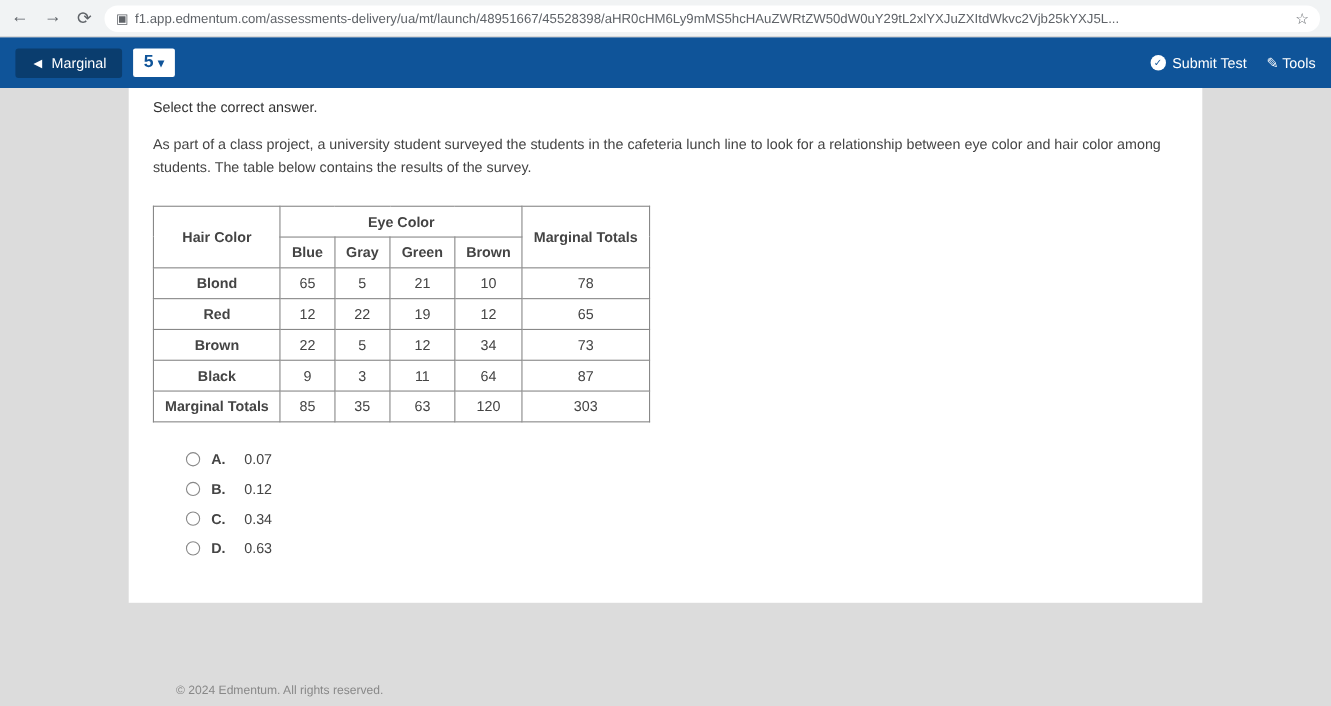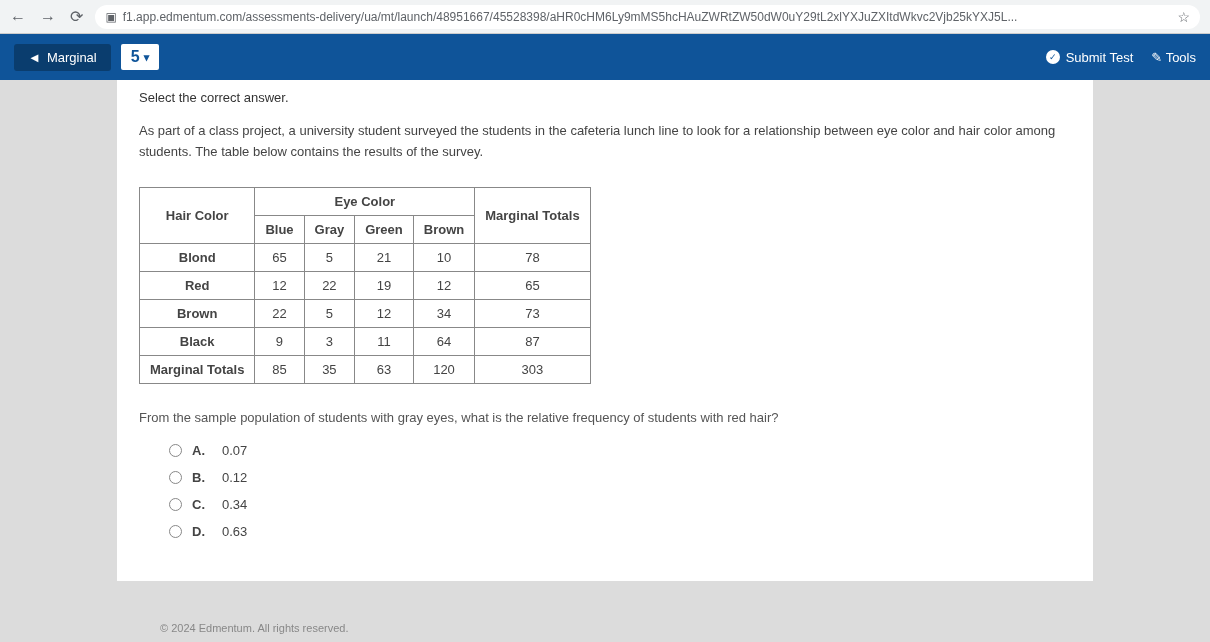--- a/index.html
+++ b/index.html
@@ -212,21 +212,20 @@
             <th>Marginal Totals</th>
             <td>85</td>
             <td>35</td>
             <td>63</td>
             <td>120</td>
             <td>303</td>
           </tr>
         </tbody>
     </table>
 
-    <div class="question">From the sample population of students with gray eyes, what is the relative frequency of students with red hair?</div>
 
     <div class="options" id="options-container">
         <div class="option-row">
           <div class="radio"></div>
           <span class="opt-letter">A.</span>
           <span>0.07</span>
         </div>
         <div class="option-row">
           <div class="radio"></div>
           <span class="opt-letter">B.</span>

